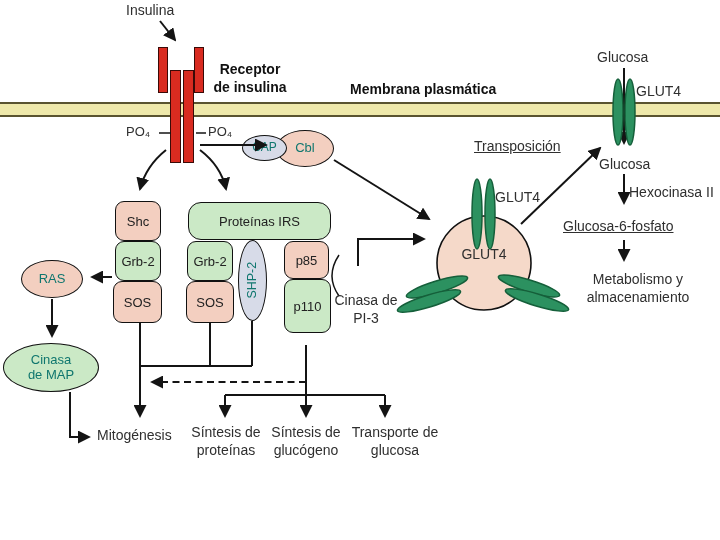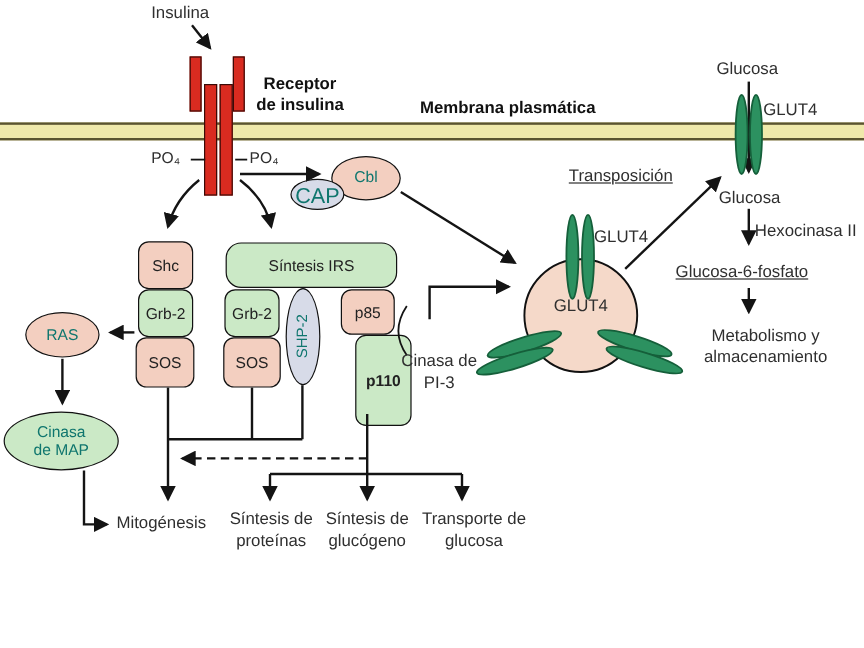--- a/index.html
+++ b/index.html
@@ -112,51 +112,51 @@
       <span>Shc</span>
     </div>
   <div class="box green" style="left:115px;top:241px;width:46px;height:40px;">
       <span>Grb-2</span>
     </div>
   <div class="box pink" style="left:113px;top:281px;width:49px;height:42px;">
       <span>SOS</span>
     </div>
 
   <div class="box green" style="left:188px;top:202px;width:143px;height:38px;border-radius:13px;">
-      <span>Síntesis IRS</span>
+      <span>Proteínas IRS</span>
     </div>
   <div class="box green" style="left:187px;top:241px;width:46px;height:40px;">
       <span>Grb-2</span>
     </div>
   <div class="box pink" style="left:186px;top:281px;width:48px;height:42px;">
       <span>SOS</span>
     </div>
 
   <div class="ellipse lav" style="left:238px;top:240px;width:29px;height:81px;font-size:12.5px;">
       <span class="rot">SHP-2</span>
     </div>
 
   <div class="box pink" style="left:284px;top:241px;width:45px;height:38px;">
       <span>p85</span>
     </div>
-  <div class="box green" style="left:296px;top:279px;width:47px;height:76px;font-weight:bold;">
+  <div class="box green" style="left:284px;top:279px;width:47px;height:54px;">
       <span>p110</span>
     </div>
 
   <div class="ellipse pink" style="left:21px;top:260px;width:62px;height:38px;">
       <span>RAS</span>
     </div>
   <div class="ellipse green" style="left:3px;top:343px;width:96px;height:49px;">
     <span><span>Cinasa</span><br><span>de MAP</span></span>
   </div>
 
   <div class="ellipse pink" style="left:276px;top:130px;width:58px;height:37px;">
       <span>Cbl</span>
     </div>
-  <div class="ellipse lav" style="left:242px;top:149px;width:45px;height:26px;font-size:18px;align-items:flex-end;">
+  <div class="ellipse lav" style="left:242px;top:135px;width:45px;height:26px;font-size:12px;">
       <span>CAP</span>
     </div>
 
   <div class="lbl" style="left:126px;top:2px;">Insulina</div>
   <div class="lbl bold ctr" style="left:208px;top:61px;width:84px;">
     <span>Receptor</span><br>
     <span>de insulina</span>
   </div>
   <div class="lbl bold" style="left:350px;top:81px;">Membrana plasmática</div>
 

